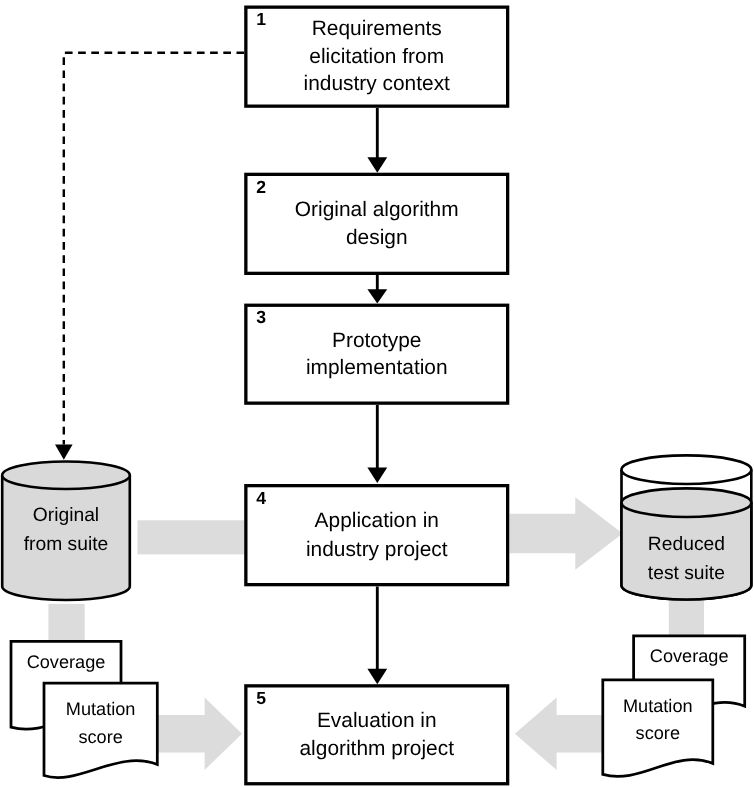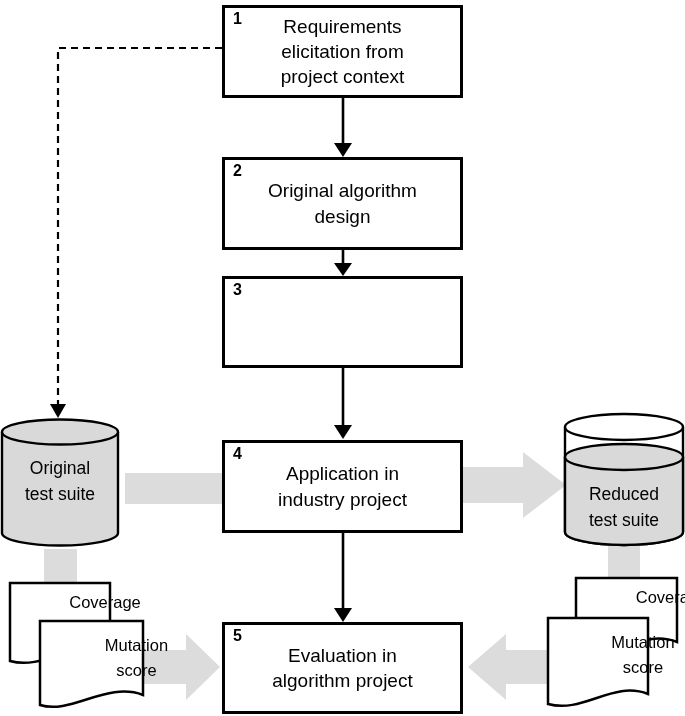--- a/index.html
+++ b/index.html
@@ -19,21 +19,21 @@
   }
   .step-label{
     font-size:19px;line-height:1.32;text-align:center;white-space:pre-line;
     padding:0 6px;
   }
   .shape-label{
     position:absolute;display:flex;align-items:center;justify-content:center;
     text-align:center;white-space:pre-line;
   }
   .cyl-label{font-size:17.5px;line-height:1.5;}
-  .doc-label{font-size:16.5px;line-height:1.5;padding-left:45px;}
+  .doc-label{font-size:16.5px;line-height:1.5;}
   .stroke-black{stroke:#000;fill:none;}
 </style>
 </head>
 <body>
 
 <div id="figure">
 
   <svg id="shapes" width="685" height="716" viewBox="0 0 685 716" xmlns="http://www.w3.org/2000/svg">
 
     <rect x="125" y="473" width="97" height="31" fill="#dcdcdc"></rect>
@@ -81,43 +81,45 @@
     <path d="M40,621 L143,621 L143,695 C107,681 71,715 40,705 Z" fill="#ffffff" stroke="#000" stroke-width="2.5"></path>
 
     <path d="M576,578 L677,578 L677,642 C642,628 611,662 576,652 Z" fill="#ffffff" stroke="#000" stroke-width="2.5"></path>
     <path d="M548,618 L648,618 L648,694 C613,680 583,714 548,704 Z" fill="#ffffff" stroke="#000" stroke-width="2.5"></path>
   </svg>
 
   <div class="step-box" style="top:5px;height:93px;">
     <span class="step-num">1</span>
     <div class="step-label">Requirements
 elicitation from
-project context</div>
+industry context</div>
   </div>
   <div class="step-box" style="top:157px;height:93px;">
     <span class="step-num">2</span>
     <div class="step-label">Original algorithm
 design</div>
   </div>
   <div class="step-box" style="top:276px;height:92px;">
     <span class="step-num">3</span>
+    <div class="step-label">Prototype
+implementation</div>
   </div>
   <div class="step-box" style="top:440px;height:93px;">
     <span class="step-num">4</span>
     <div class="step-label">Application in
 industry project</div>
   </div>
   <div class="step-box" style="top:622px;height:92px;">
     <span class="step-num">5</span>
     <div class="step-label">Evaluation in
 algorithm project</div>
   </div>
 
   <div class="shape-label cyl-label" style="left:2px;top:450px;width:116px;height:62px;">Original
-test suite</div>
+from suite</div>
   <div class="shape-label cyl-label" style="left:565px;top:476px;width:118px;height:62px;">Reduced
 test suite</div>
 
   <div class="shape-label doc-label" style="left:10px;top:589px;width:100px;height:26px;">Coverage</div>
   <div class="shape-label doc-label" style="left:40px;top:631px;width:103px;height:54px;">Mutation
 score</div>
   <div class="shape-label doc-label" style="left:576px;top:584px;width:101px;height:26px;">Coverage</div>
   <div class="shape-label doc-label" style="left:548px;top:628px;width:100px;height:54px;">Mutation
 score</div>
 </div>

